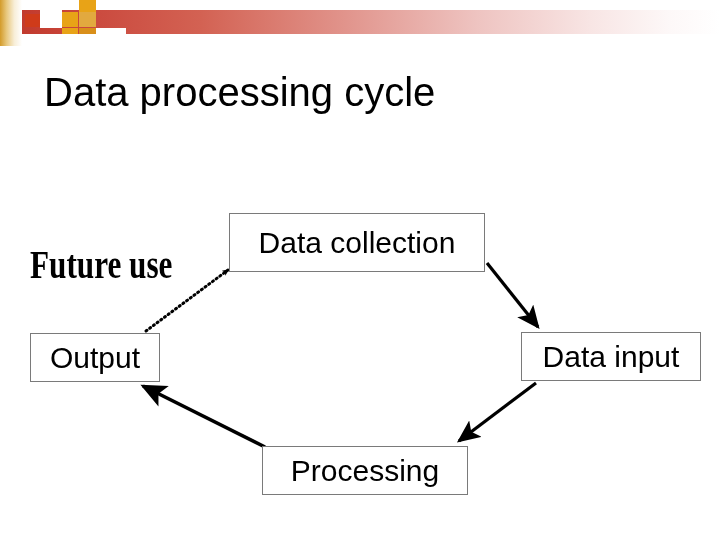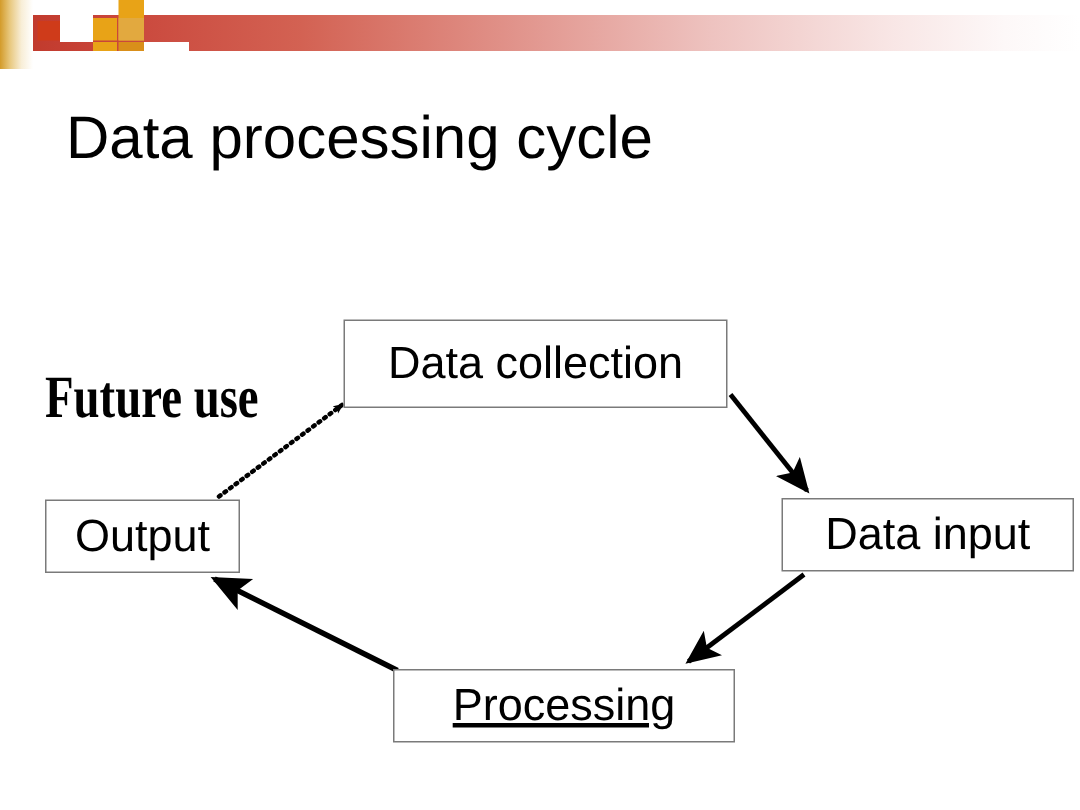--- a/index.html
+++ b/index.html
@@ -106,23 +106,23 @@
     display: flex;
     align-items: center;
     justify-content: center;
     color: #000000;
     font-size: 30px;
     line-height: 34px;
     white-space: nowrap;
   }
 
   #node-collection { left: 229px; top: 213px; width: 256px; height: 59px; }
-  #node-input      { left: 521px; top: 332px; width: 195px; height: 49px; }
+  #node-input      { left: 521px; top: 332px; width: 180px; height: 49px; }
   #node-output     { left: 18px;  top: 333px; width: 130px; height: 49px; margin-left: 12px; }
-  #node-processing { left: 262px; top: 446px; width: 228px; height: 49px; text-decoration: underline; }
+  #node-processing { left: 262px; top: 446px; width: 206px; height: 49px; }
 
   #future-use {
     position: absolute;
     left: 30px;
     top: 243px;
     font-family: "Liberation Serif", serif;
     font-weight: bold;
     font-size: 40px;
     line-height: 44px;
     color: #000000;

